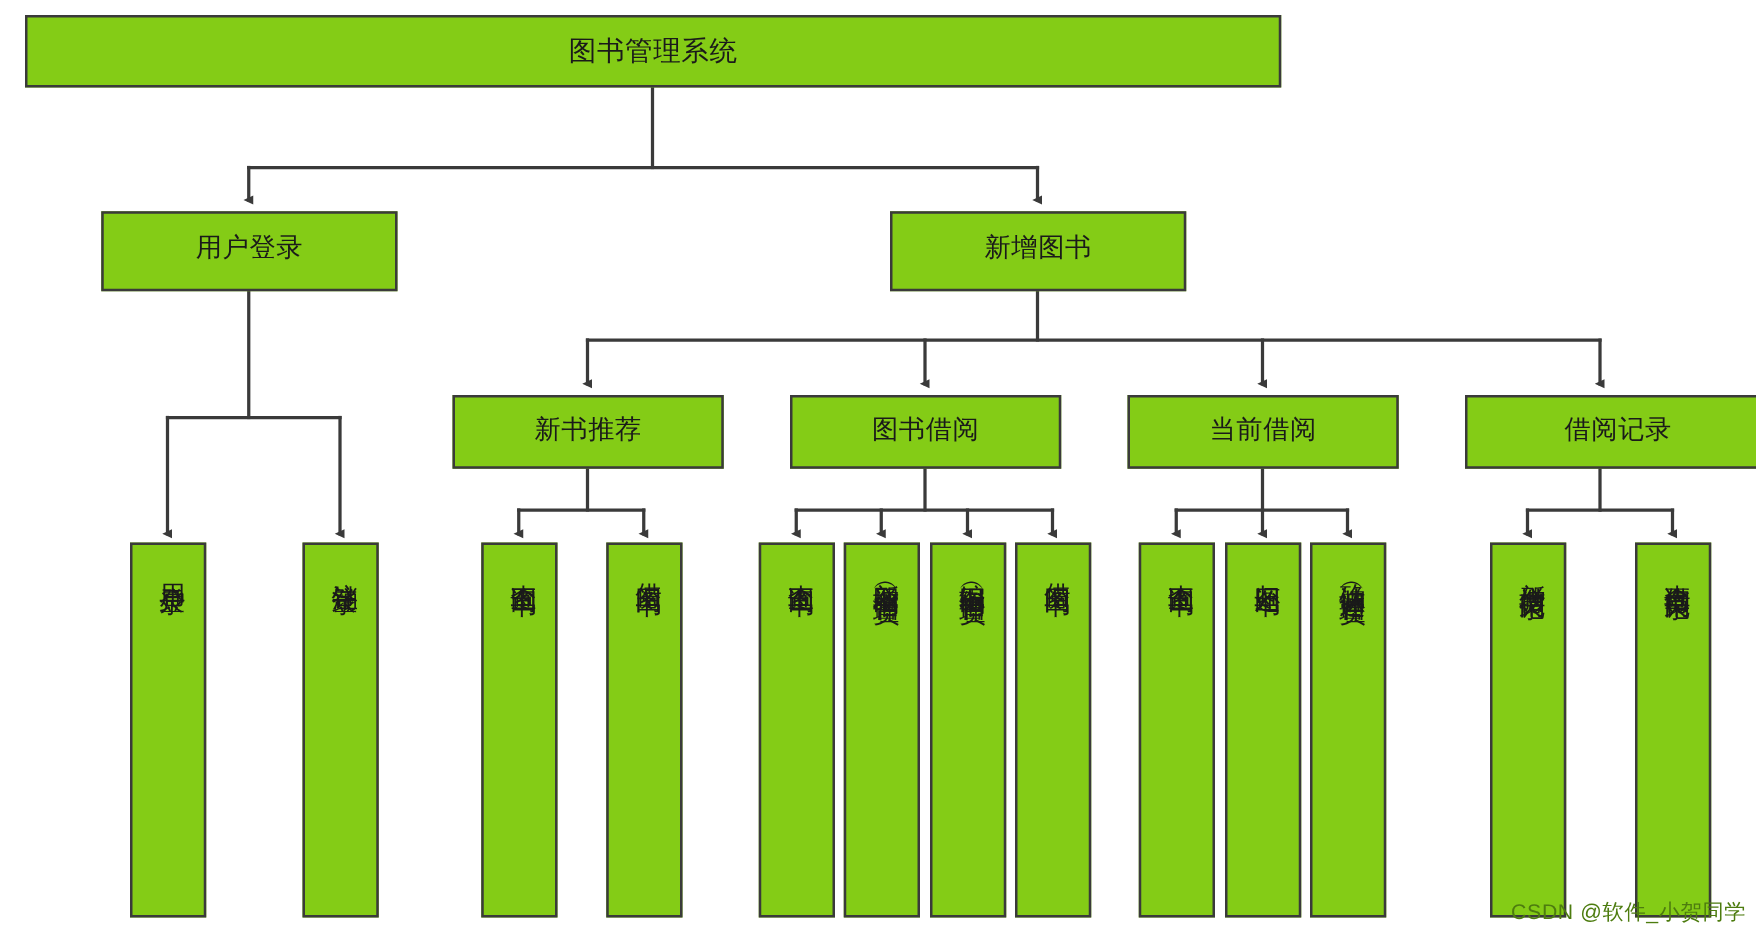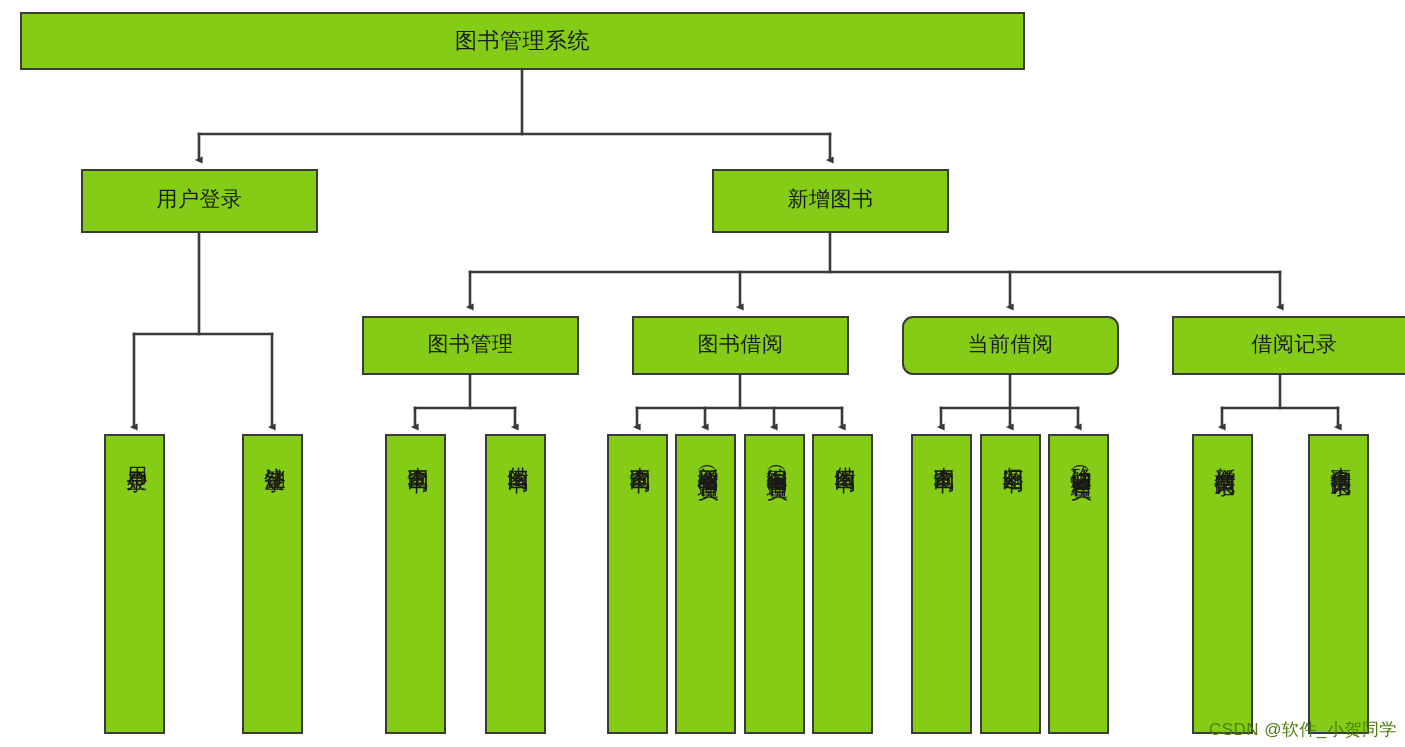--- a/index.html
+++ b/index.html
@@ -131,26 +131,26 @@
   </div>
 
   <div class="node-box horiz" style="left:81px; top:169px; width:237px; height:64px;">
     <span>用户登录</span>
   </div>
   <div class="node-box horiz" style="left:712px; top:169px; width:237px; height:64px;">
     <span>新增图书</span>
   </div>
 
   <div class="node-box horiz" style="left:362px; top:316px; width:217px; height:59px;">
-    <span>图书管理</span>
+    <span>新书推荐</span>
   </div>
   <div class="node-box horiz" style="left:632px; top:316px; width:217px; height:59px;">
     <span>图书借阅</span>
   </div>
-  <div class="node-box horiz" style="left:902px; top:316px; width:217px; height:59px;border-radius:11px;">
+  <div class="node-box horiz" style="left:902px; top:316px; width:217px; height:59px;">
     <span>当前借阅</span>
   </div>
   <div class="node-box horiz" style="left:1172px; top:316px; width:245px; height:59px;">
     <span>借阅记录</span>
   </div>
 
   <div class="node-box vert" style="left:104px; top:434px; width:61px; height:300px;">
     <span class="vert-text">用户登录</span>
   </div>
   <div class="node-box vert" style="left:242px; top:434px; width:61px; height:300px;">

